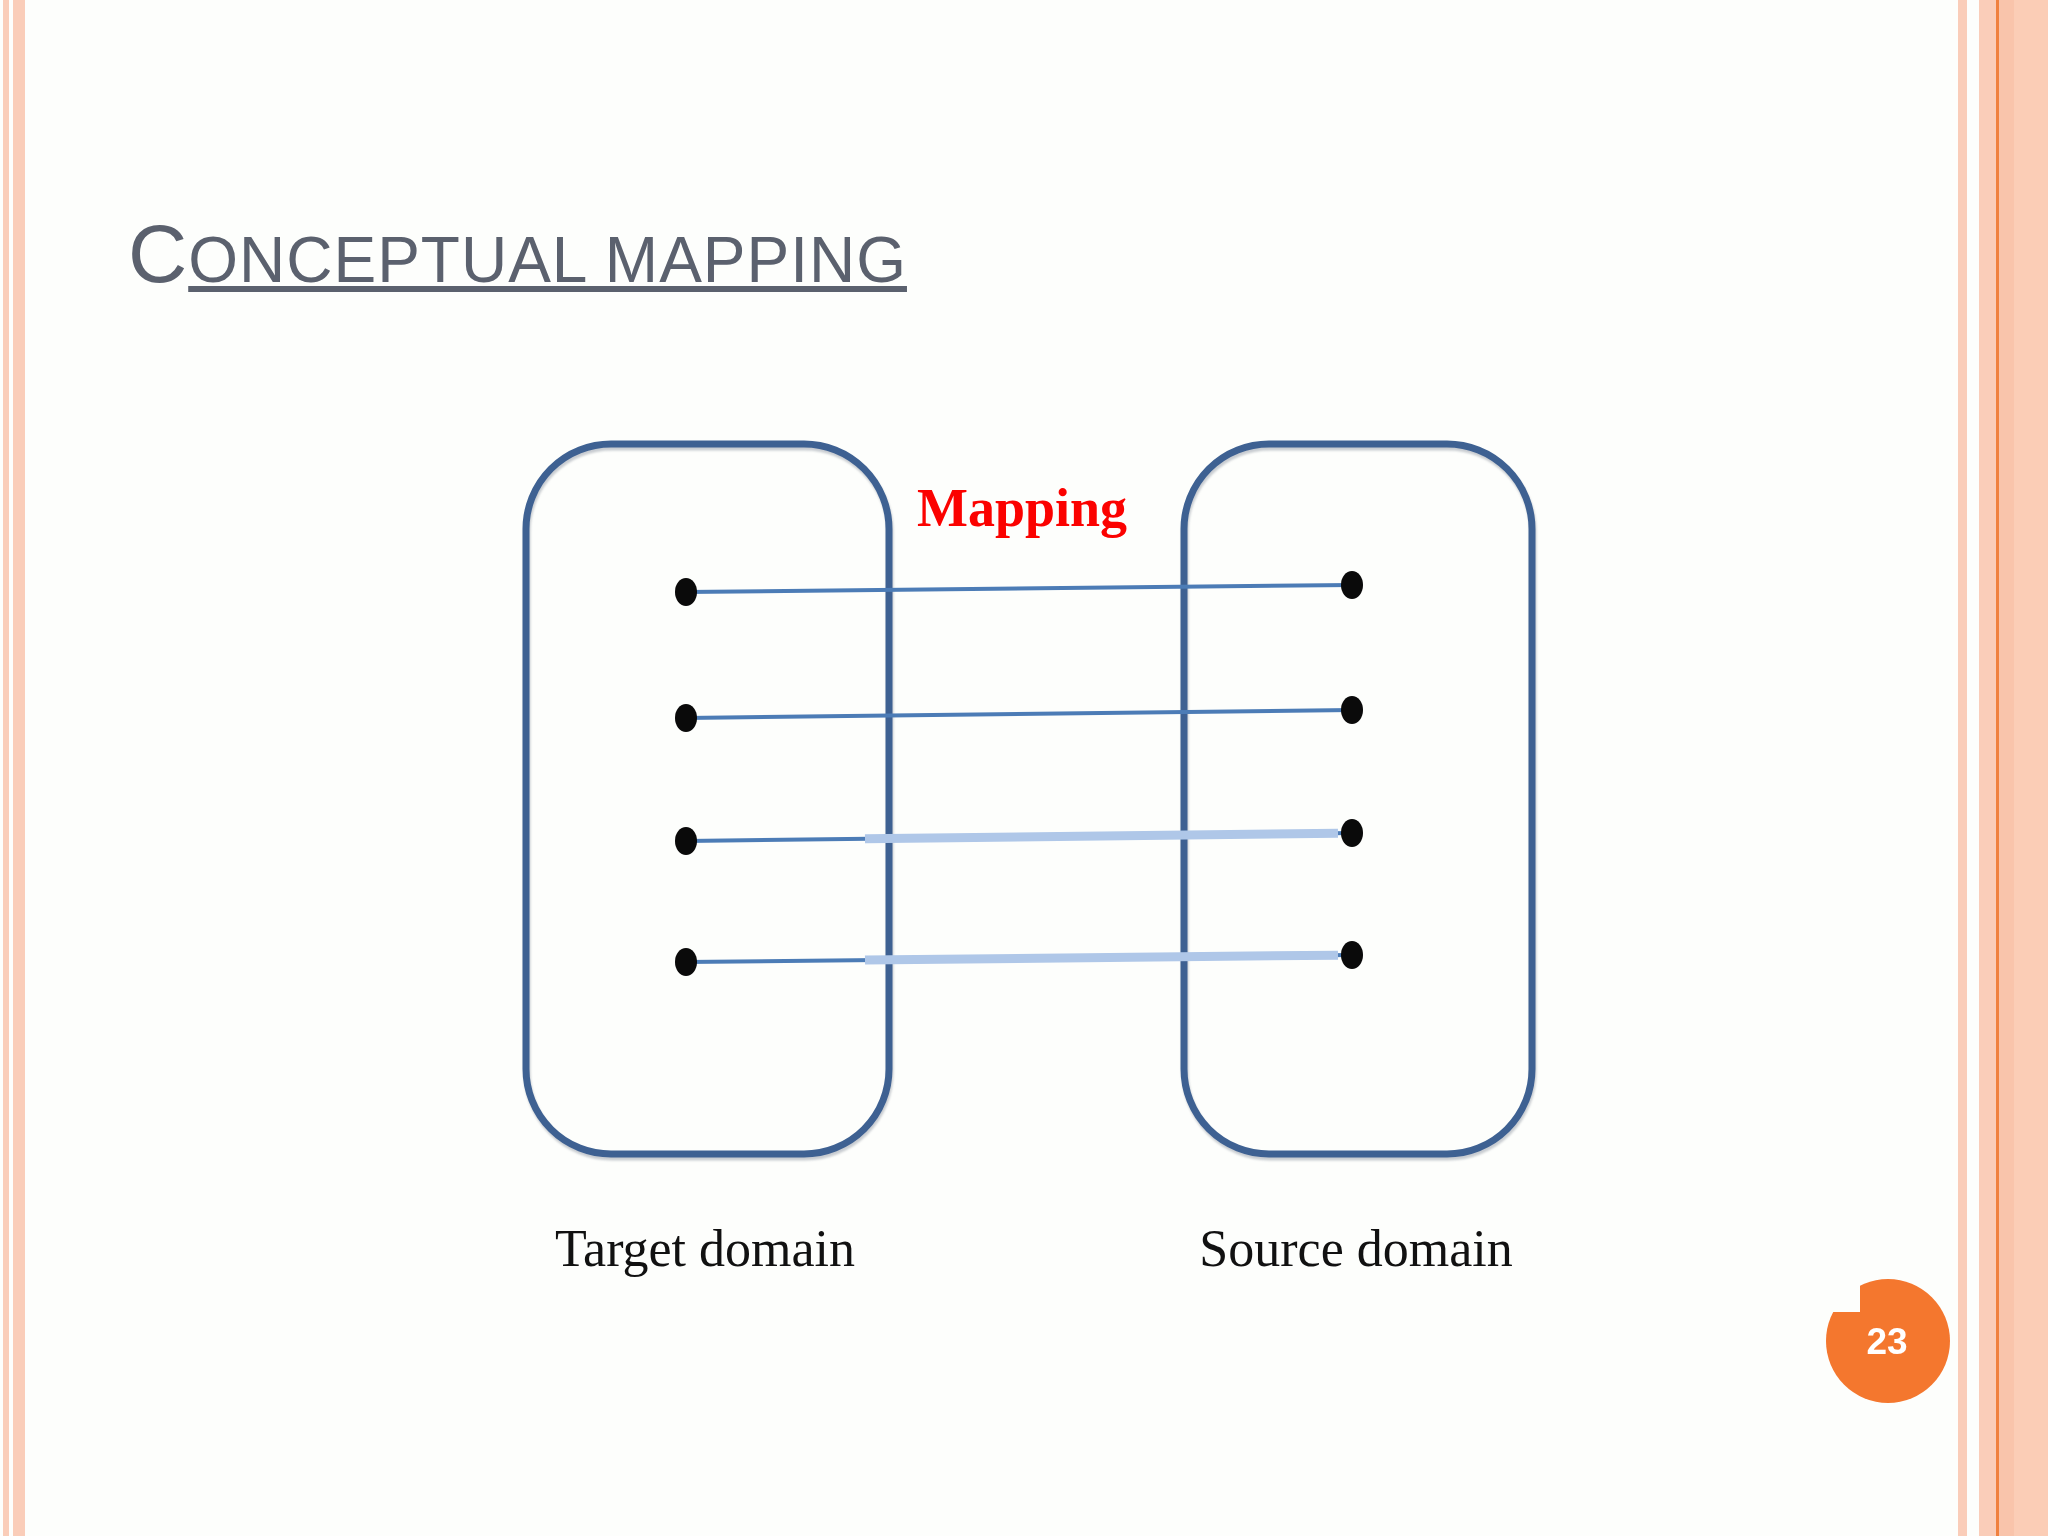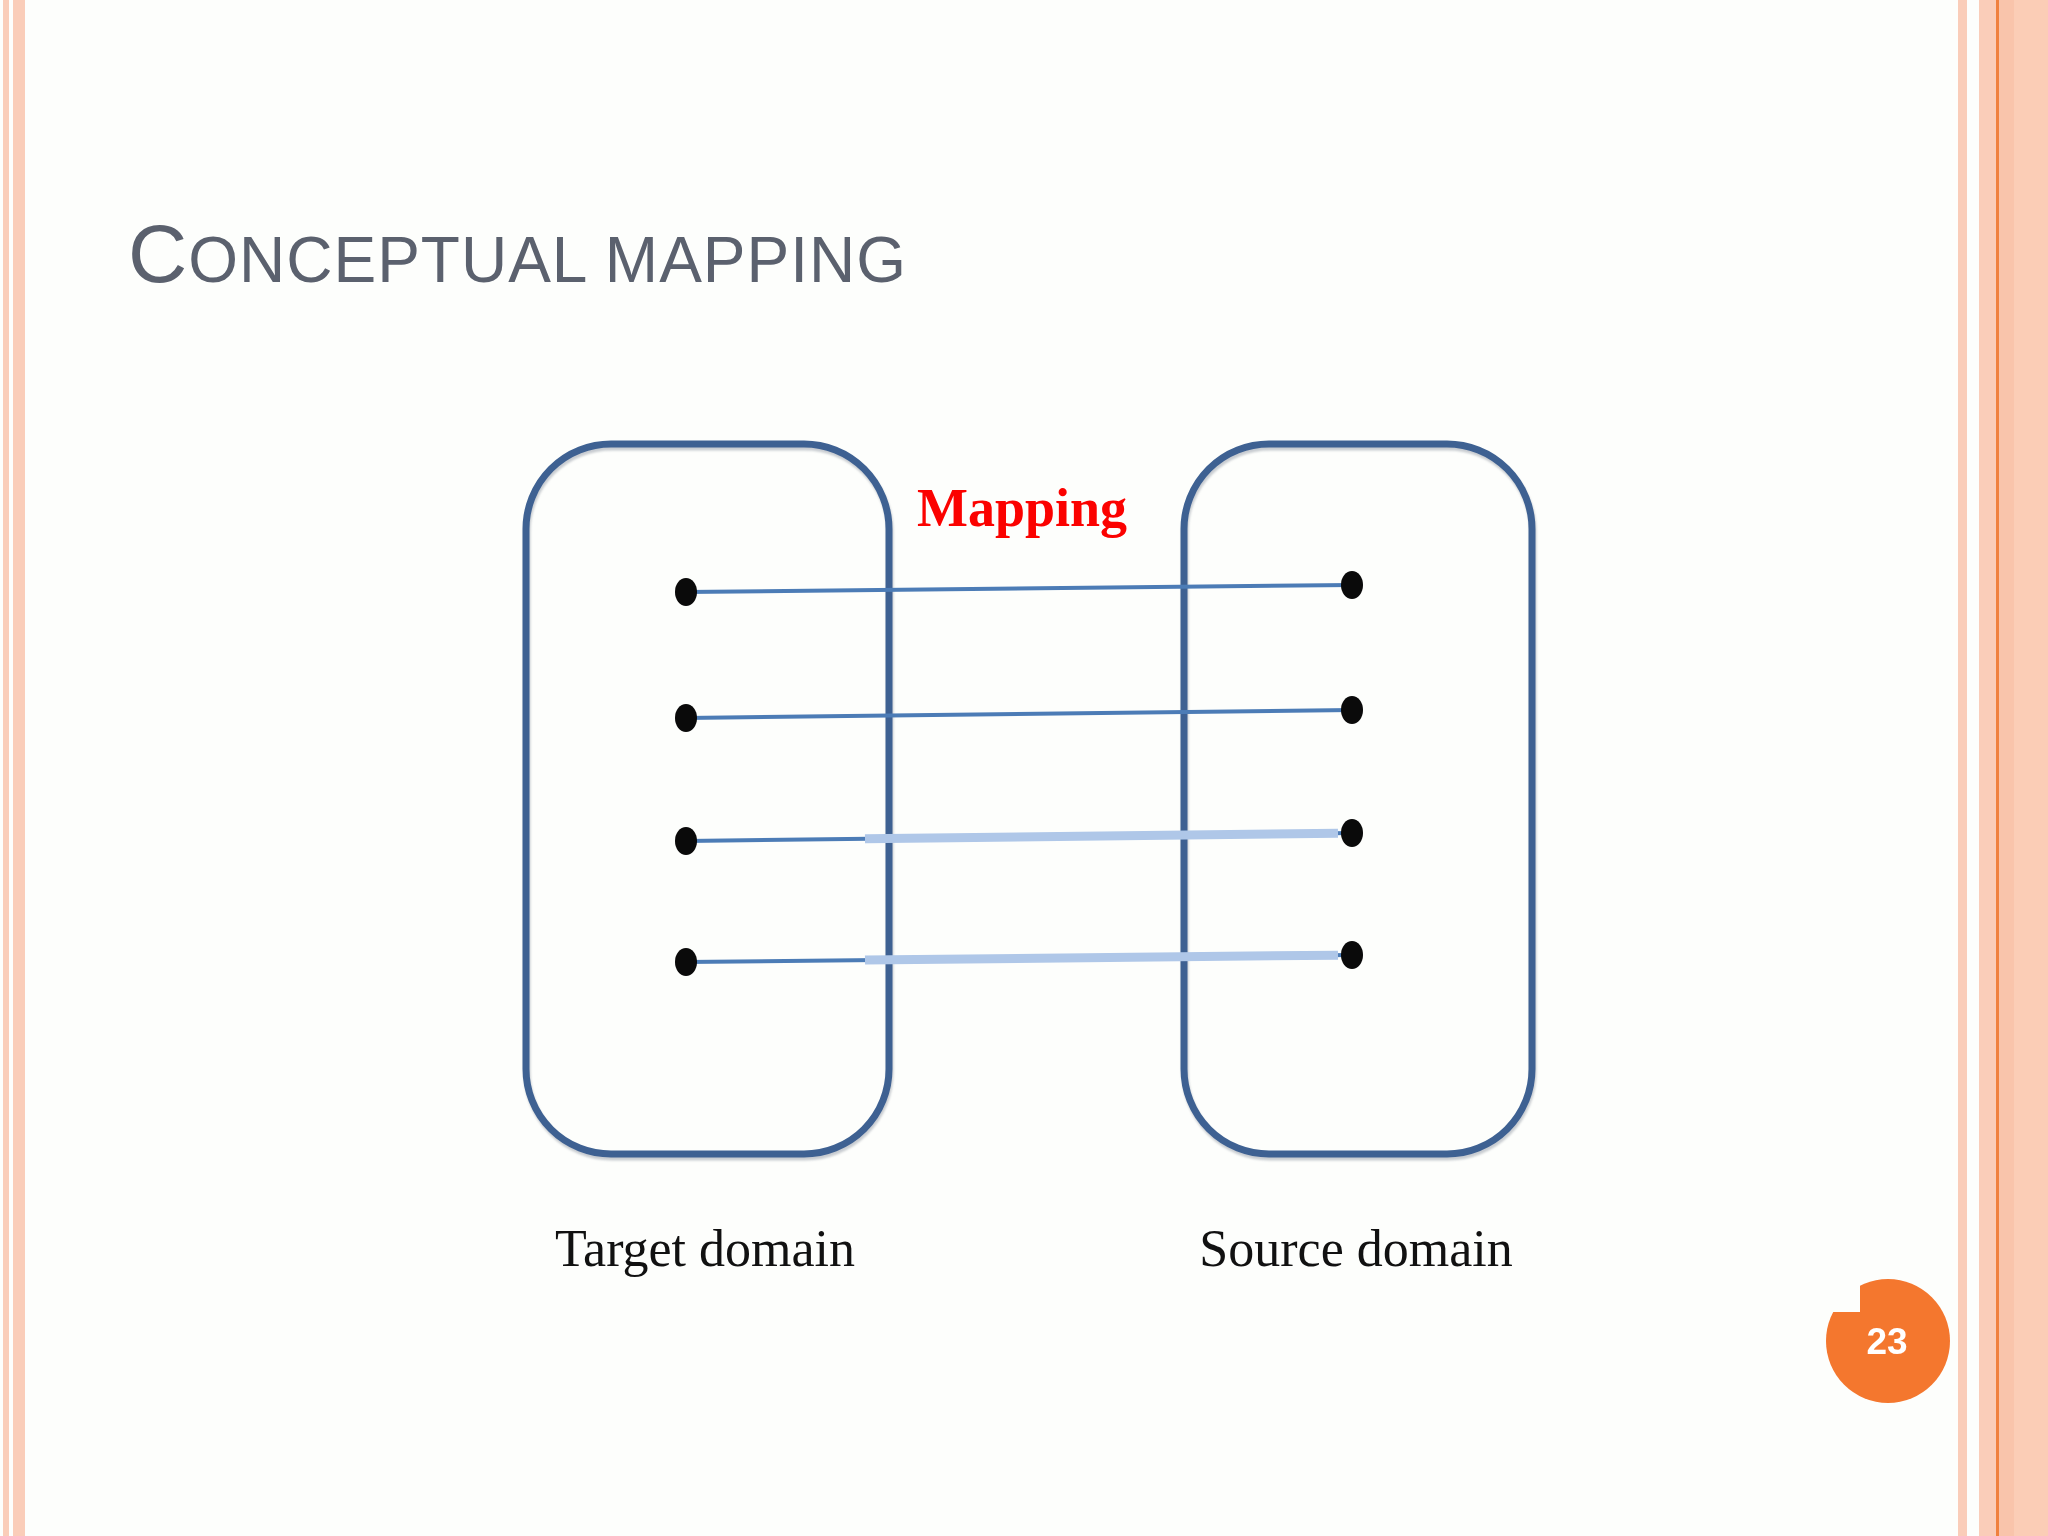--- a/index.html
+++ b/index.html
@@ -12,21 +12,21 @@
   
   .stripe.r1{left:1958px;width:9px;background:#FACDB9;}
   .stripe.r2{left:1979px;width:17px;background:#FACDB9;}
   .stripe.r3{left:1996px;width:3px;background:#F0813F;}
   .stripe.r4{left:1999px;width:15px;background:#F9C4AB;}
   .stripe.r5{left:2014px;width:34px;background:#FBCDB6;}
 
   .title{position:absolute;left:128px;top:216px;color:#5B616E;white-space:nowrap;
          letter-spacing:1px;}
   .title .lead{font-size:82px;line-height:76px;}
-  .title .rest{font-size:64px;line-height:76px;}
+  .title .rest{font-size:64px;line-height:76px;text-decoration:underline;}
 
   svg.diagram{position:absolute;left:0;top:0;}
   .domain-shape{fill:none;stroke:#3E6192;stroke-width:7;
                 filter:drop-shadow(1px 3px 1px rgba(80,90,110,0.30));}
   .mapping-text{font-family:"Liberation Serif",serif;font-weight:bold;font-size:54px;}
   .domain-text{font-family:"Liberation Serif",serif;font-size:52px;fill:#111111;}
   .badge-number{font-family:"Liberation Sans",sans-serif;font-weight:bold;
                 font-size:37px;fill:#FFFFFF;}
 </style>
 </head>

